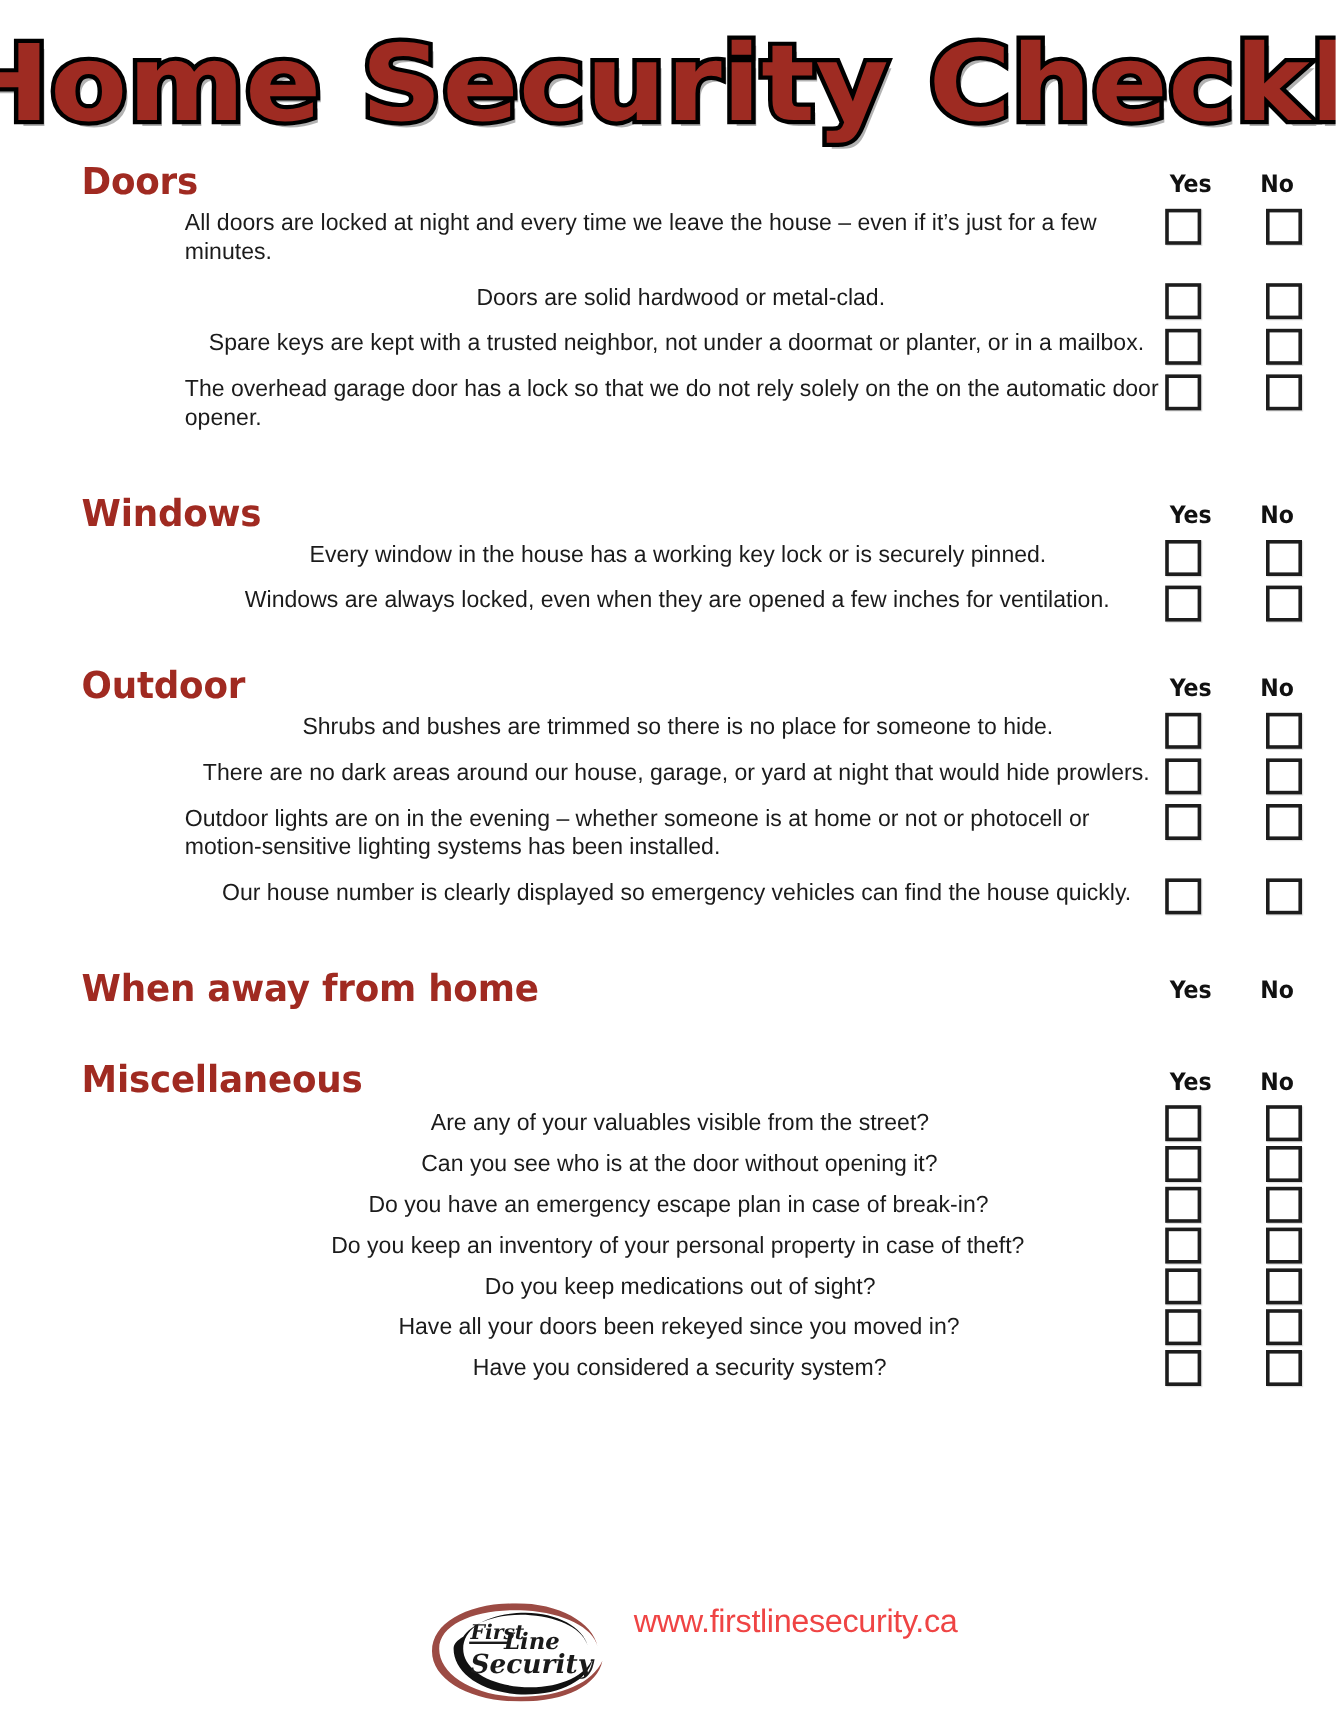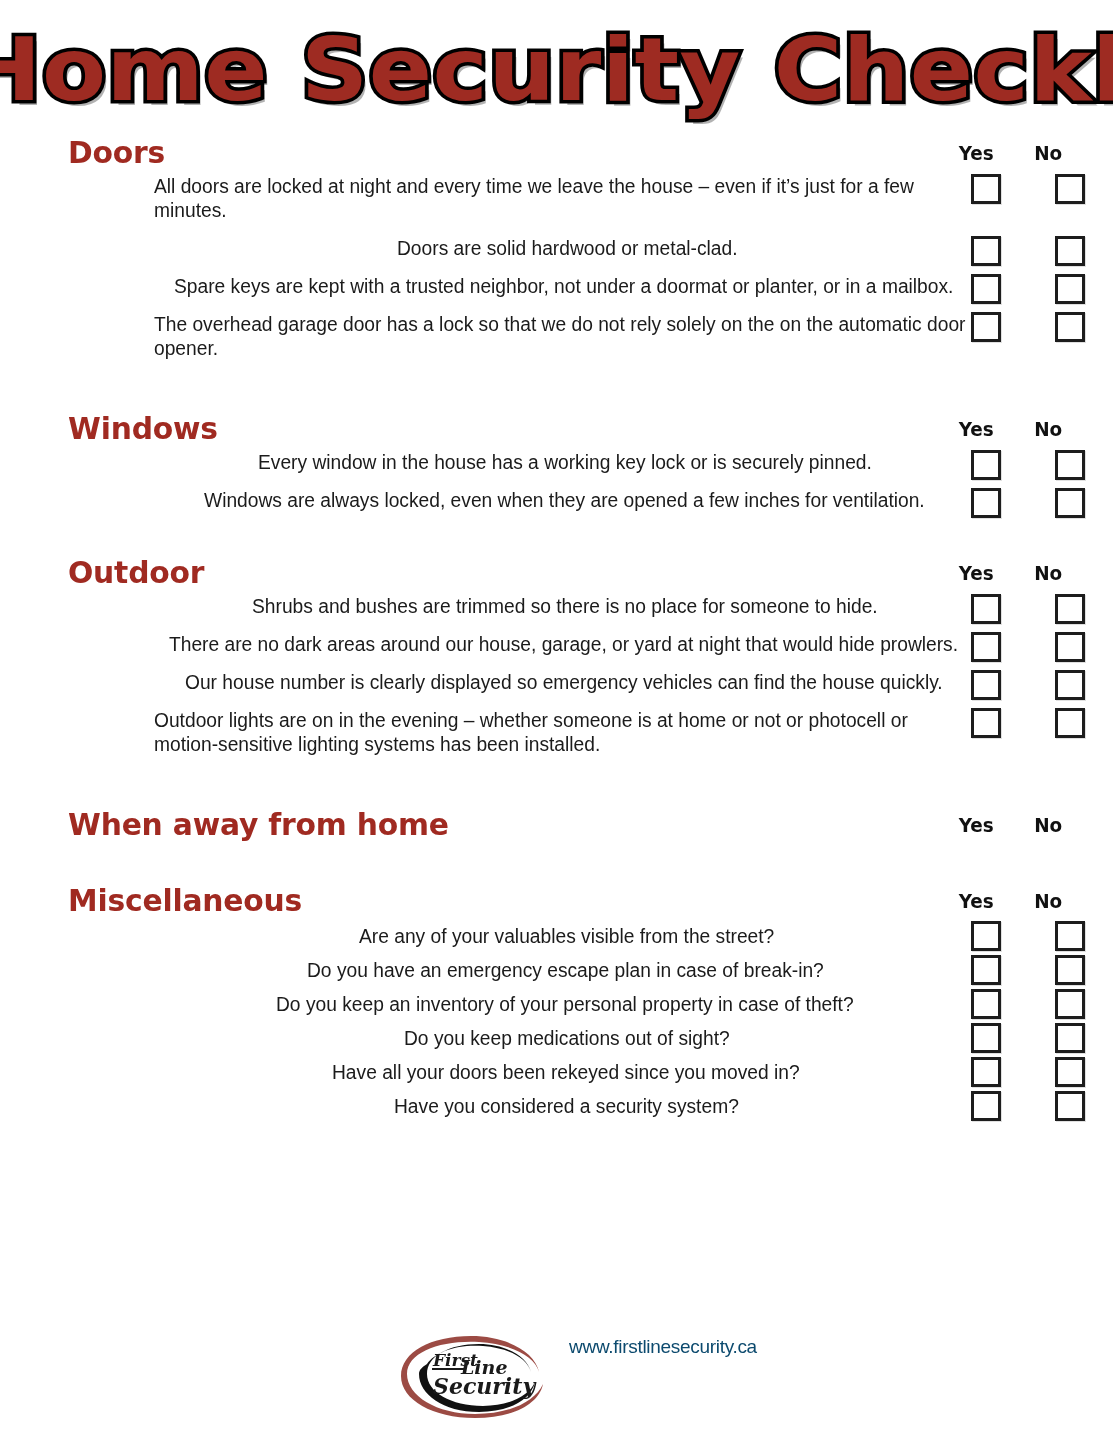--- a/index.html
+++ b/index.html
@@ -59,21 +59,21 @@
     font-size: 31px;
     line-height: 1;
     color: #A02A21;
     letter-spacing: -0.2px;
     transform: scaleX(0.96);
     transform-origin: left bottom;
     white-space: nowrap;
   }
   .yn-head {
     position: absolute;
-    right: 16px;
+    right: 0;
     bottom: 5px;
     width: 114px;
     display: flex;
     justify-content: space-between;
     gap: 29px;
   }
   .yn-head span {
     font-family: "DejaVu Sans", sans-serif;
     font-weight: bold;
     font-size: 20px;
@@ -141,22 +141,22 @@
     padding-left: 43px;
   }
   .logo {
     position: relative;
     width: 148px;
     height: 82px;
   }
   .logo svg { display: block; }
   .site {
     font-family: "Liberation Sans", sans-serif;
-    font-size: 19px;
-    color: #0c4a6e;
+    font-size: 27px;
+    color: #ef4444;
     letter-spacing: -0.3px;
   }
 </style>
 </head>
 <body>
 
 <div class="title-wrap">
   <h1 class="doc-title">Home Security Checklist</h1>
 </div>
 
@@ -244,33 +244,33 @@
           </div>
         </div>
         <div class="row">
           <div class="txt">There are no dark areas around our house, garage, or yard at night that would hide prowlers.</div>
           <div class="boxes">
             <div class="cb"></div>
             <div class="cb"></div>
           </div>
         </div>
         <div class="row">
+          <div class="txt">Outdoor lights are on in the evening – whether someone is at home or not or photocell or motion-sensitive lighting systems has been installed.</div>
+          <div class="boxes">
+            <div class="cb"></div>
+            <div class="cb"></div>
+          </div>
+        </div>
+        <div class="row">
           <div class="txt">Our house number is clearly displayed so emergency vehicles can find the house quickly.</div>
           <div class="boxes">
             <div class="cb"></div>
             <div class="cb"></div>
           </div>
         </div>
-        <div class="row">
-          <div class="txt">Outdoor lights are on in the evening – whether someone is at home or not or photocell or motion-sensitive lighting systems has been installed.</div>
-          <div class="boxes">
-            <div class="cb"></div>
-            <div class="cb"></div>
-          </div>
-        </div>
       </div>
     </div>
     <div class="sec-gap"></div>
     <div class="section">
       <div class="sec-head-row">
         <div class="sec-title">When away from home</div>
         <div class="yn-head">
           <span>Yes</span>
           <span>No</span>
         </div>
@@ -283,20 +283,27 @@
       <div class="sec-head-row">
         <div class="sec-title">Miscellaneous</div>
         <div class="yn-head">
           <span>Yes</span>
           <span>No</span>
         </div>
       </div>
       <div class="items sp-tight">
         <div class="row">
           <div class="txt">Are any of your valuables visible from the street?</div>
+          <div class="boxes">
+            <div class="cb"></div>
+            <div class="cb"></div>
+          </div>
+        </div>
+        <div class="row">
+          <div class="txt">Can you see who is at the door without opening it?</div>
           <div class="boxes">
             <div class="cb"></div>
             <div class="cb"></div>
           </div>
         </div>
         <div class="row">
           <div class="txt">Do you have an emergency escape plan in case of break-in?</div>
           <div class="boxes">
             <div class="cb"></div>
             <div class="cb"></div>

